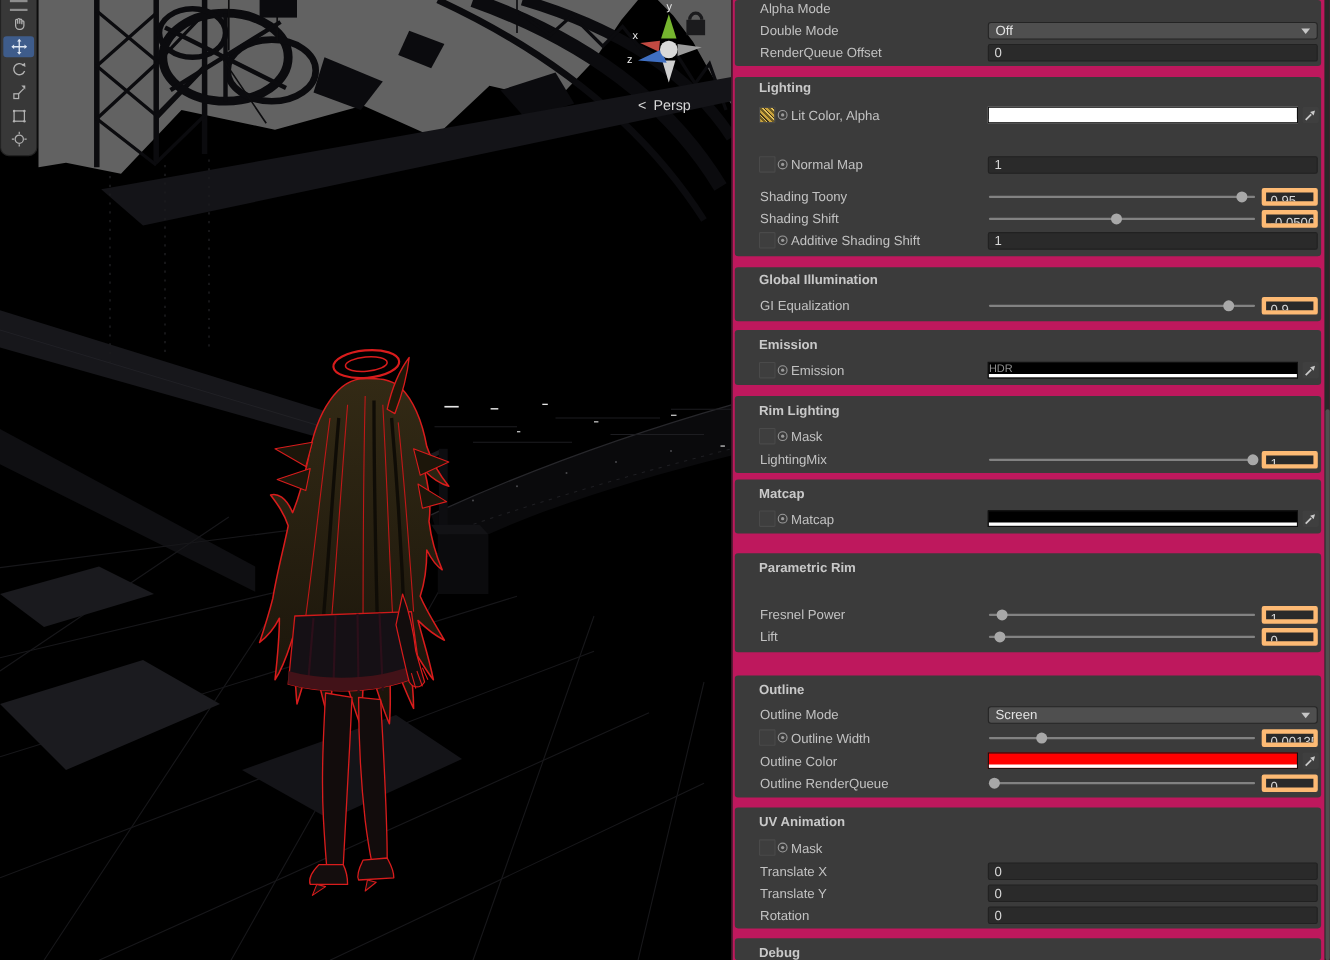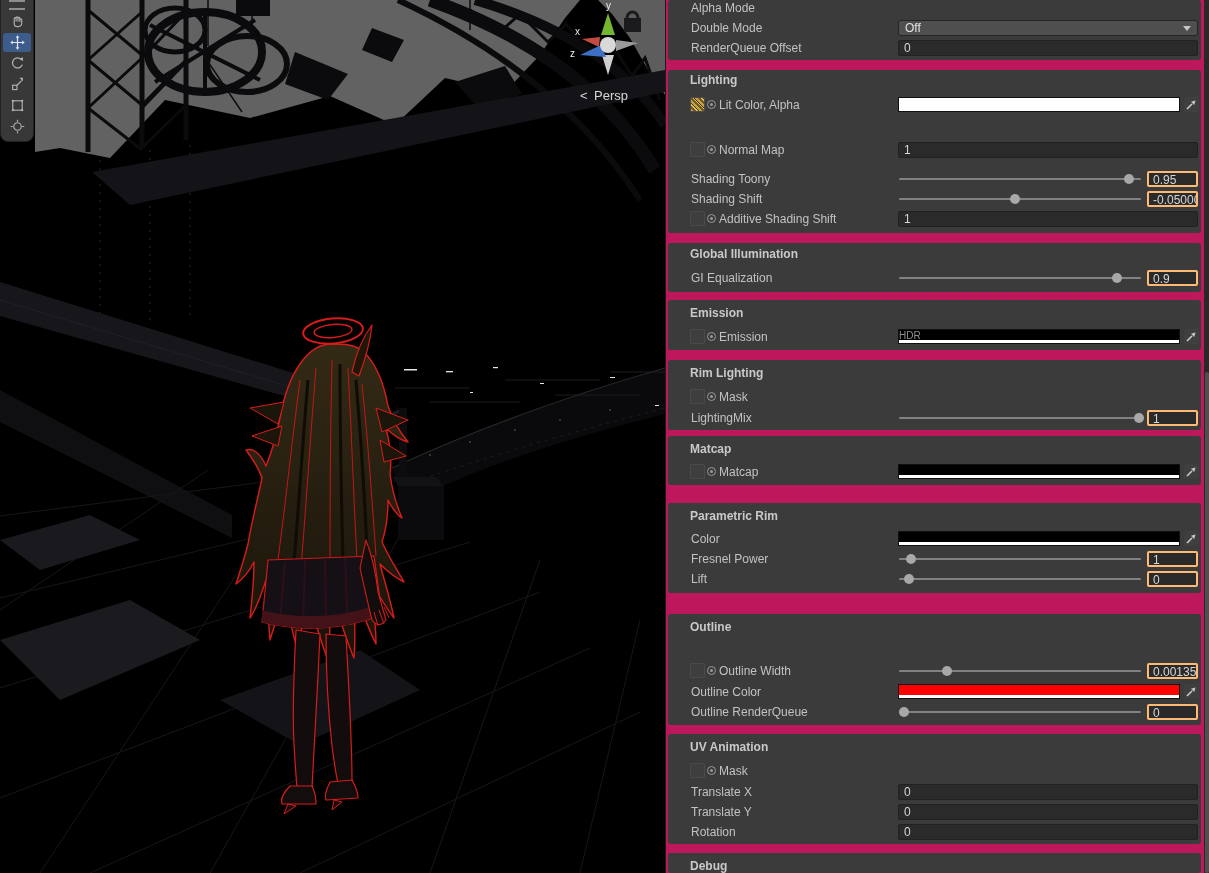--- a/index.html
+++ b/index.html
@@ -36,21 +36,21 @@
          border-right:4px solid transparent;border-top:5px solid #c6c6c6;}
   .tfield{position:absolute;left:232px;top:2px;width:300px;height:16px;background:#2a2a2a;
           border:1px solid #212121;border-radius:2px;box-sizing:border-box;font-size:12px;
           line-height:14px;color:#d6d6d6;padding-left:5px;overflow:hidden;white-space:nowrap;}
   .swatch{position:absolute;left:232px;top:2px;width:282px;height:15px;border:1px solid #101010;box-sizing:border-box;}
   .alpha{position:absolute;left:0;bottom:0;width:100%;height:3px;background:#fff;}
   .hdrtag{position:absolute;left:0;top:0;width:100%;text-align:left;line-height:12px;font-size:10px;color:#8f8f8f;}
   .eyebtn{position:absolute;left:518px;top:2px;width:15px;height:15px;background:#3f3f3f;border-radius:2px;}
   .slider{position:absolute;left:233px;top:9px;width:242px;height:2px;background:#828282;border-radius:1px;}
   .sthumb{position:absolute;top:50%;width:10px;height:10px;background:#a8a8a8;border-radius:50%;transform:translate(-50%,-50%);}
-  .sval{position:absolute;left:481px;top:2px;width:51px;height:16px;background:#2a2a2a;border:2px solid #fdba74;
+  .sval{position:absolute;left:481px;top:2px;width:51px;height:16px;background:#2a2a2a;border:4px solid #fdba74;
         border-radius:2px;box-sizing:border-box;font-size:12px;line-height:14px;color:#d6d6d6;
         padding-left:4px;overflow:hidden;white-space:nowrap;}
   .sbtrack{position:absolute;left:538px;top:0;width:6px;height:873px;background:#282828;}
   .sbthumb{position:absolute;left:1px;top:372px;width:4px;height:501px;background:#4f4f4f;border-radius:2px;}
 </style>
 </head>
 <body>
 
 <div class="stage">
 
@@ -373,65 +373,62 @@
       <div class="swatch" style="background: rgb(0, 0, 0);">
           <span class="alpha"></span>
         </div>
       <div class="eyebtn"><svg viewBox="0 0 15 15">
             <path d="M3,12 L8,7" stroke="#c9c9c9" stroke-width="1.6"></path>
             <path d="M7,4.8 L10.2,8 L11.5,3.5 Z" fill="#c9c9c9"></path>
           </svg></div>
     </div>
 
     <div class="hdr" style="top:506px">Parametric Rim</div>
-    <div class="row" style="top:529px">
-      <span class="lbl">Color</span>
-      <div class="swatch" style="background: rgb(0, 0, 0);">
+    <div class="row" style="top:549px">
+      <span class="lbl">Fresnel Power</span>
+      <div class="slider">
+          <span class="sthumb" style="left: 5%;"></span>
+        </div>
+      <div class="sval">1</div>
+    </div>
+    <div class="row" style="top:569px">
+      <span class="lbl">Lift</span>
+      <div class="slider">
+          <span class="sthumb" style="left: 4%;"></span>
+        </div>
+      <div class="sval">0</div>
+    </div>
+
+    <div class="hdr" style="top:617px">Outline</div>
+    <div class="row" style="top:640px">
+      <span class="lbl">Outline Mode</span>
+      <div class="ddown">
+        <span>Screen</span>
+        <span class="caret"></span>
+      </div>
+    </div>
+    <div class="row" style="top:661px">
+      <span class="slot"></span>
+      <span class="picker"></span>
+      <span class="lbl tex">Outline Width</span>
+      <div class="slider">
+          <span class="sthumb" style="left: 20%;"></span>
+        </div>
+      <div class="sval">0.00135</div>
+    </div>
+    <div class="row" style="top:682px">
+      <span class="lbl">Outline Color</span>
+      <div class="swatch" style="background: rgb(255, 0, 0);">
           <span class="alpha"></span>
         </div>
       <div class="eyebtn"><svg viewBox="0 0 15 15">
             <path d="M3,12 L8,7" stroke="#c9c9c9" stroke-width="1.6"></path>
             <path d="M7,4.8 L10.2,8 L11.5,3.5 Z" fill="#c9c9c9"></path>
           </svg></div>
     </div>
-    <div class="row" style="top:549px">
-      <span class="lbl">Fresnel Power</span>
-      <div class="slider">
-          <span class="sthumb" style="left: 5%;"></span>
-        </div>
-      <div class="sval">1</div>
-    </div>
-    <div class="row" style="top:569px">
-      <span class="lbl">Lift</span>
-      <div class="slider">
-          <span class="sthumb" style="left: 4%;"></span>
-        </div>
-      <div class="sval">0</div>
-    </div>
-
-    <div class="hdr" style="top:617px">Outline</div>
-    <div class="row" style="top:661px">
-      <span class="slot"></span>
-      <span class="picker"></span>
-      <span class="lbl tex">Outline Width</span>
-      <div class="slider">
-          <span class="sthumb" style="left: 20%;"></span>
-        </div>
-      <div class="sval">0.00135</div>
-    </div>
-    <div class="row" style="top:682px">
-      <span class="lbl">Outline Color</span>
-      <div class="swatch" style="background: rgb(255, 0, 0);">
-          <span class="alpha"></span>
-        </div>
-      <div class="eyebtn"><svg viewBox="0 0 15 15">
-            <path d="M3,12 L8,7" stroke="#c9c9c9" stroke-width="1.6"></path>
-            <path d="M7,4.8 L10.2,8 L11.5,3.5 Z" fill="#c9c9c9"></path>
-          </svg></div>
-    </div>
     <div class="row" style="top:702px">
       <span class="lbl">Outline RenderQueue</span>
       <div class="slider">
           <span class="sthumb" style="left: 2%;"></span>
         </div>
       <div class="sval">0</div>
     </div>
 
     <div class="hdr" style="top:737px">UV Animation</div>
     <div class="row" style="top:761px">

